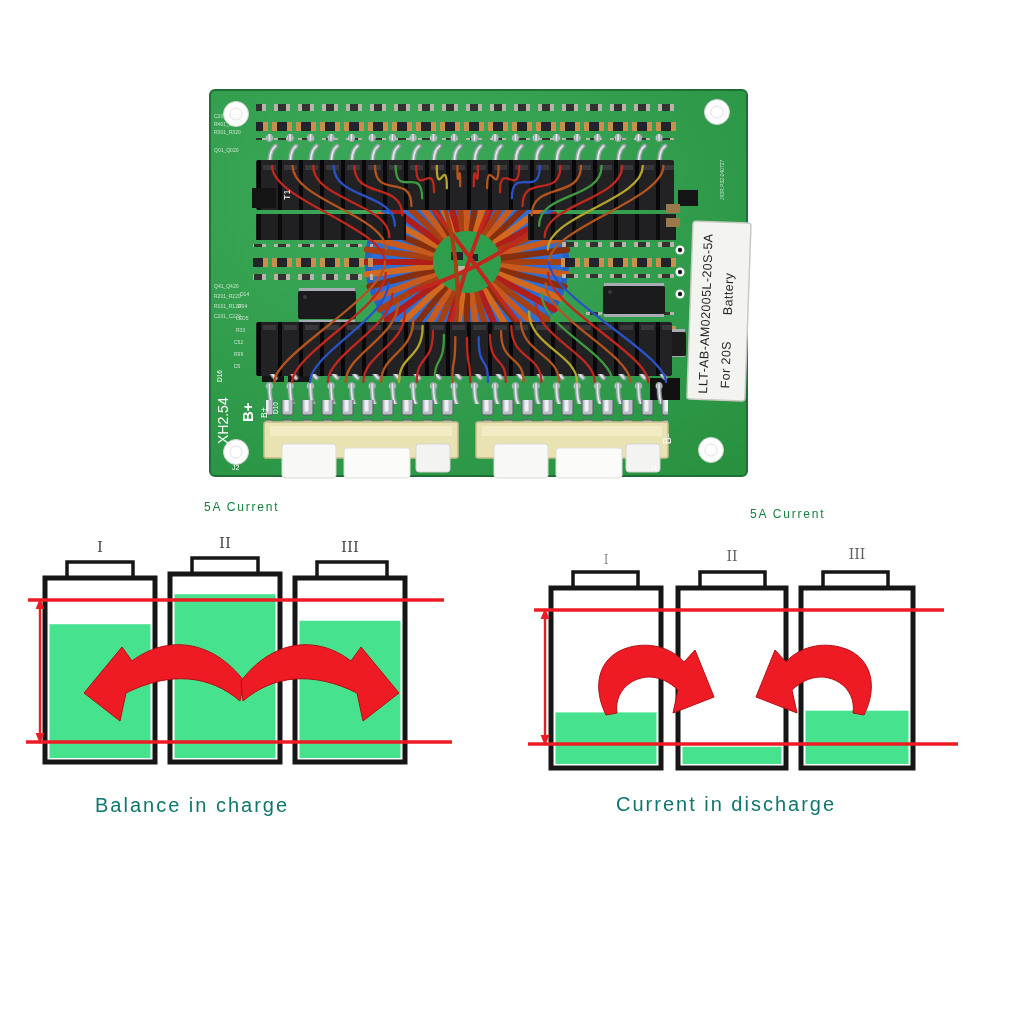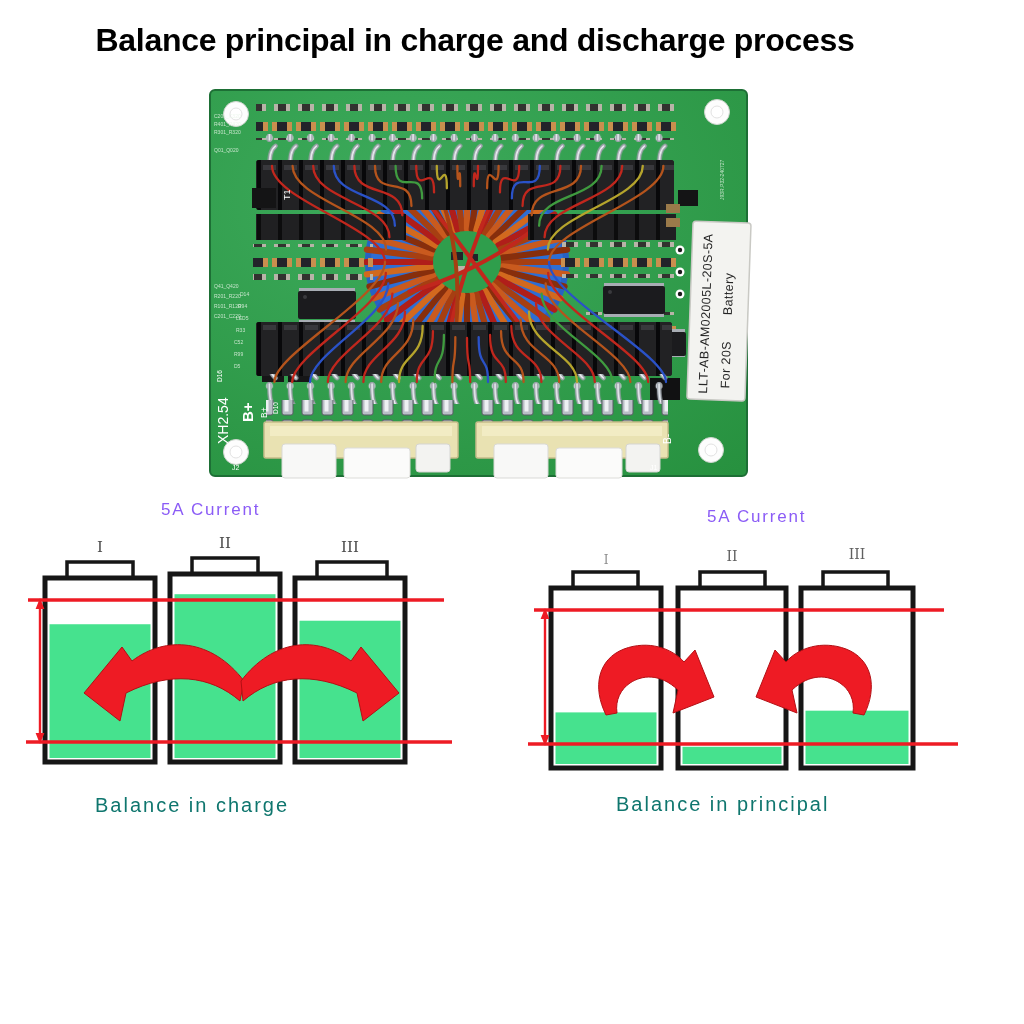--- a/index.html
+++ b/index.html
@@ -1,21 +1,21 @@
 <!DOCTYPE html>
 <html><head>
 <meta charset="utf-8">
 <style>
   html,body{margin:0;padding:0;background:#fff;}
   .canvas{position:relative;width:1024px;height:1024px;background:#fff;overflow:hidden;
           font-family:"Liberation Sans",sans-serif;}
   .title{position:absolute;top:22px;left:0;width:950px;text-align:center;
          font-size:32px;font-weight:bold;color:#000;letter-spacing:-0.3px;}
   svg.layer{position:absolute;}
-  .cur{position:absolute;font-size:17px;letter-spacing:1.8px;color:#8b5cf6;}
+  .cur{position:absolute;font-size:12px;letter-spacing:1.8px;color:#15803d;margin-left:43px;}
   .cap{position:absolute;font-size:20px;letter-spacing:2px;color:#0f766e;}
   
   .bat-bg{fill:#ffffff;}
   .bat-cap{fill:#ffffff;stroke:#161616;stroke-width:3.5;}
   .bat-fill{fill:#46e28e;}
   .bat-border{fill:none;stroke:#161616;stroke-width:5;}
   .redline{stroke:#ee1b24;stroke-width:3.4;}
   .dimline{stroke:#ee1b24;stroke-width:2.4;}
   .dimhead{fill:#ee1b24;}
   .arrow{fill:#ee1b24;stroke:#b30f14;stroke-width:1;}
@@ -23,21 +23,20 @@
   
   .silk{fill:#ffffff;font-family:"Liberation Sans",sans-serif;}
   .tiny{fill:#e8f5e8;opacity:.8;font-size:5px;font-family:"Liberation Sans",sans-serif;}
   .lbl{fill:#252525;font-size:12.5px;letter-spacing:.4px;font-family:"Liberation Sans",sans-serif;}
 </style>
 </head>
 <body>
 
 <div class="canvas">
 
-  <div class="title">Balance principal in charge and discharge process</div>
 
   <svg class="layer" style="left:198px;top:82px;" width="560" height="400" viewBox="0 0 560 400">
     <defs>
       <radialGradient id="boardshade" cx="35%" cy="28%" r="95%">
         <stop offset="0" stop-color="#3dab5c"></stop>
           <stop offset="1" stop-color="#27913f"></stop>
       </radialGradient>
       <pattern id="smd" width="24" height="34" patternUnits="userSpaceOnUse">
         <rect x="2" y="6" width="5" height="9" fill="#c98f4e"></rect>
         <rect x="7" y="6" width="10" height="9" fill="#23232a"></rect>
@@ -378,15 +377,15 @@
       <polygon class="dimhead" points="25,113 20.6,124 29.4,124"></polygon>
       <polygon class="dimhead" points="25,251 20.6,240 29.4,240"></polygon>
     </g>
     <g transform="translate(0,6)">
       <path class="arrow" d="M 86,214 C 72,186 78,158 104,148 C 128,139 152,147 164,161 L 175,149 L 194,196 L 153,212 L 158,189 C 140,172 122,174 110,182 C 101,188 95,199 97,212 Z"></path>
       <path class="arrow" d="M 344,214 C 358,186 352,158 326,148 C 302,139 278,147 266,161 L 255,149 L 236,196 L 277,212 L 272,189 C 290,172 308,174 320,182 C 329,188 335,199 333,212 Z"></path>
     </g>
   </svg>
 
   <div class="cap" style="left:95px;top:794px">Balance in charge</div>
-  <div class="cap" style="left:616px;top:793px">Balance in principal</div>
+  <div class="cap" style="left:616px;top:793px">Current in discharge</div>
 
 </div>
 
 </body></html>

